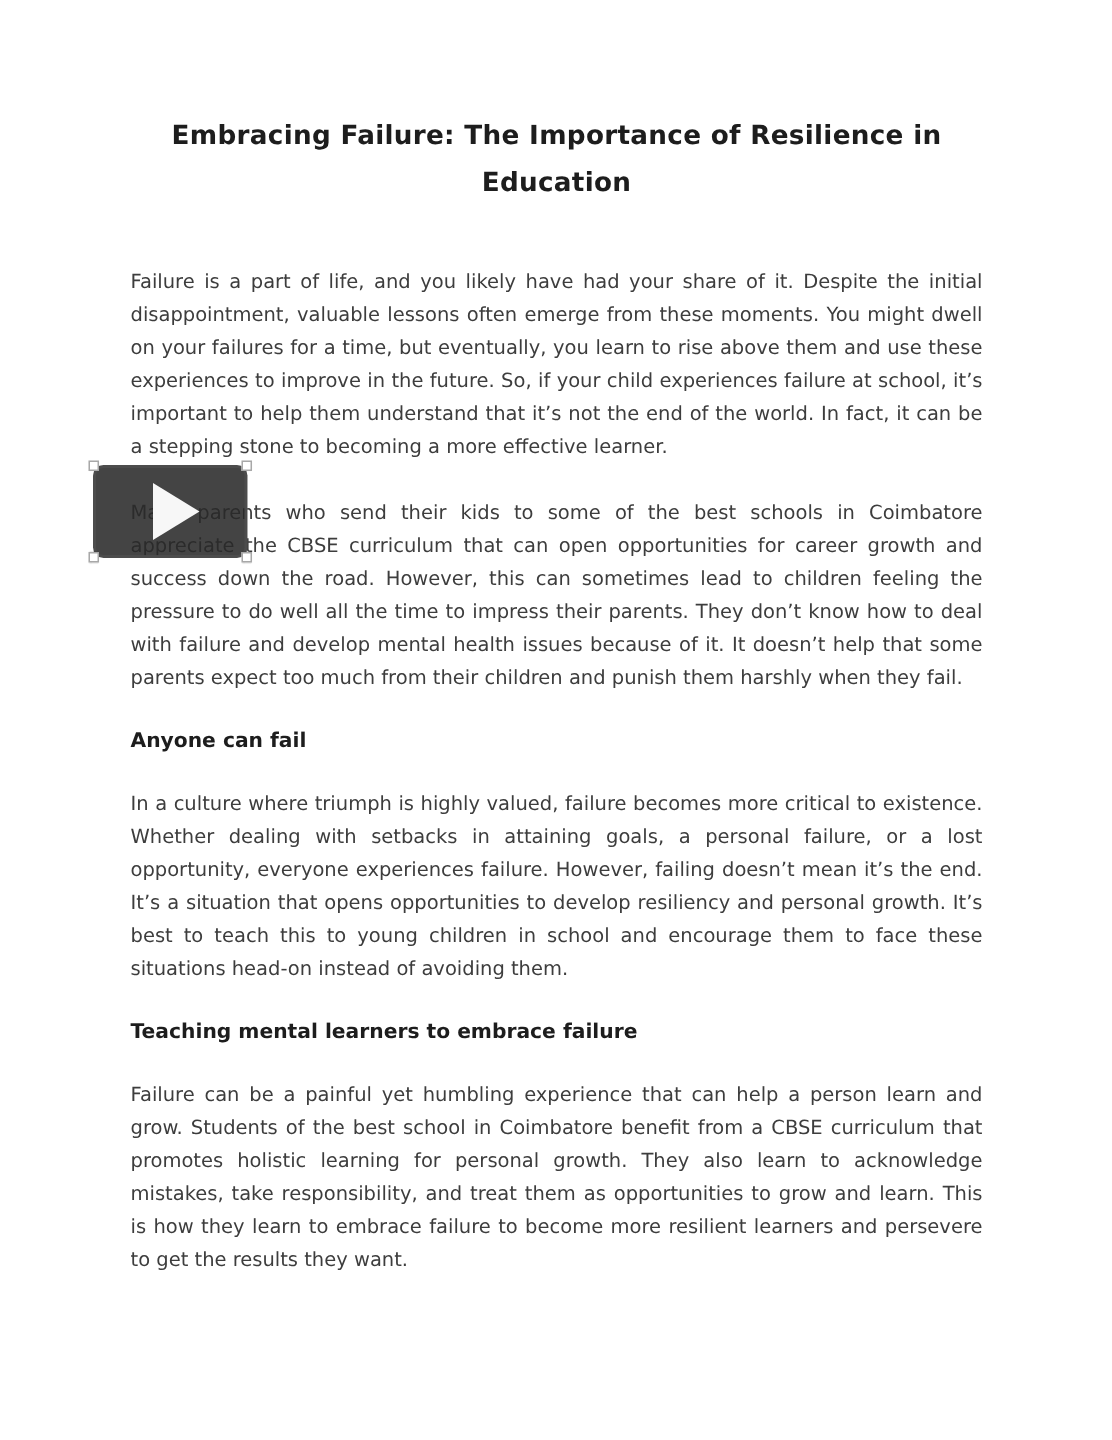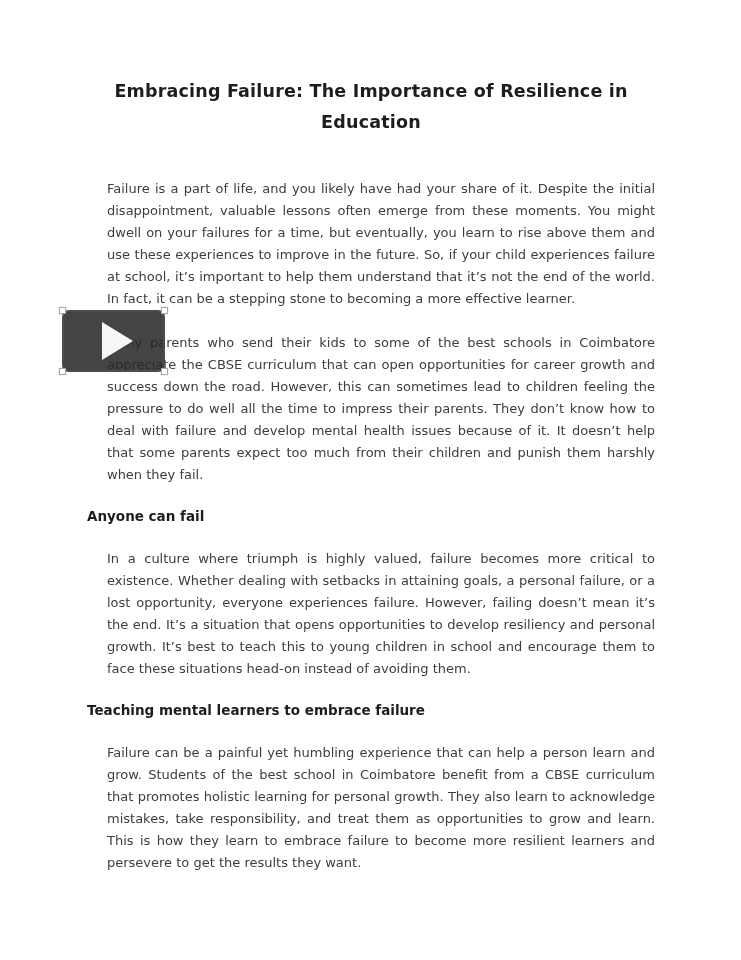--- a/index.html
+++ b/index.html
@@ -28,21 +28,20 @@
     line-height: 31px;
     letter-spacing: 0.2px;
     margin-bottom: 40px;
   }
   p.body-para {
     font-size: 13px;
     line-height: 22px;
     color: #3d3d3d;
     text-align: justify;
     margin-bottom: 22px;
-    margin-left: 20px;
   }
   h2.section-heading {
     font-size: 13.5px;
     font-weight: bold;
     color: #1d1d1d;
     margin-top: 12px;
     margin-bottom: 24px;
   }
   
   .video-overlay {

